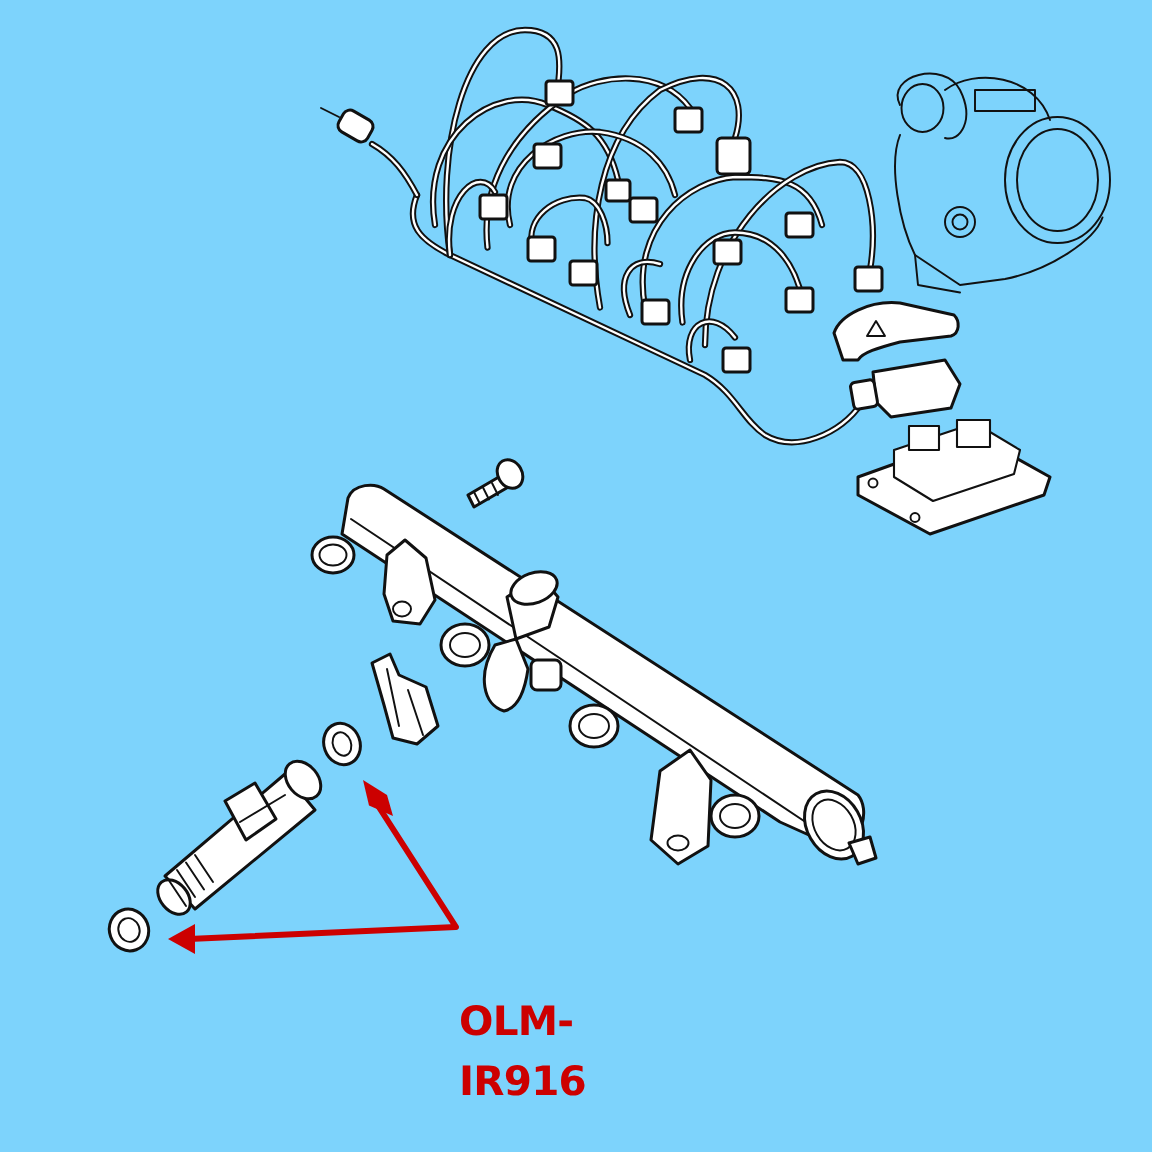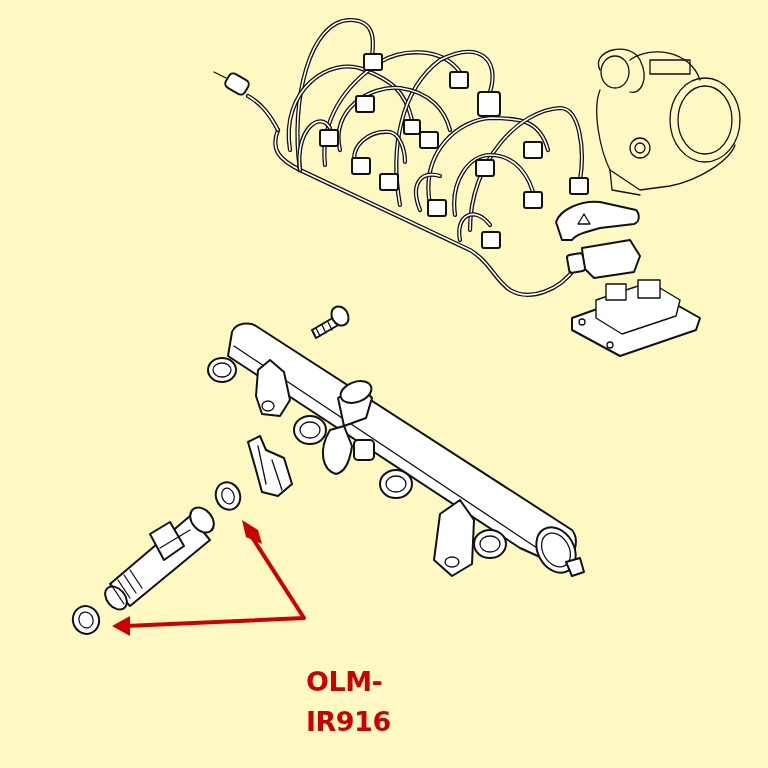--- a/index.html
+++ b/index.html
@@ -1,16 +1,16 @@
 <!DOCTYPE html>
 <html><head>
 <meta charset="utf-8">
 <style>
   html, body { margin: 0; padding: 0; background: #ffffff; }
-  .canvas { position: relative; width: 768px; height: 768px; background: #fef9c3; overflow: hidden; font-family: "DejaVu Sans", sans-serif; }
+  .canvas { position: relative; width: 768px; height: 768px; background: #7dd3fc; overflow: hidden; font-family: "DejaVu Sans", sans-serif; }
   svg.art { position: absolute; left: 0; top: 0; width: 768px; height: 768px; }
   .lnt { fill: none; stroke: #111; stroke-width: 1.3; stroke-linecap: round; stroke-linejoin: round; }
   .wire { fill: none; stroke: #111; stroke-width: 4.2; stroke-linecap: round; }
   .wire-in { fill: none; stroke: #fff; stroke-width: 1.6; stroke-linecap: round; }
   .fillw { fill: #fff; stroke: #111; stroke-width: 2; stroke-linejoin: round; }
   .fillwt { fill: #fff; stroke: #111; stroke-width: 1.4; stroke-linejoin: round; }
   .arrow { stroke: #cc0000; stroke-width: 4; fill: none; stroke-linecap: round; stroke-linejoin: round; }
   .arrowhead { fill: #cc0000; }
   .part-label {
     position: absolute; left: 306px; top: 662px; width: 160px;

